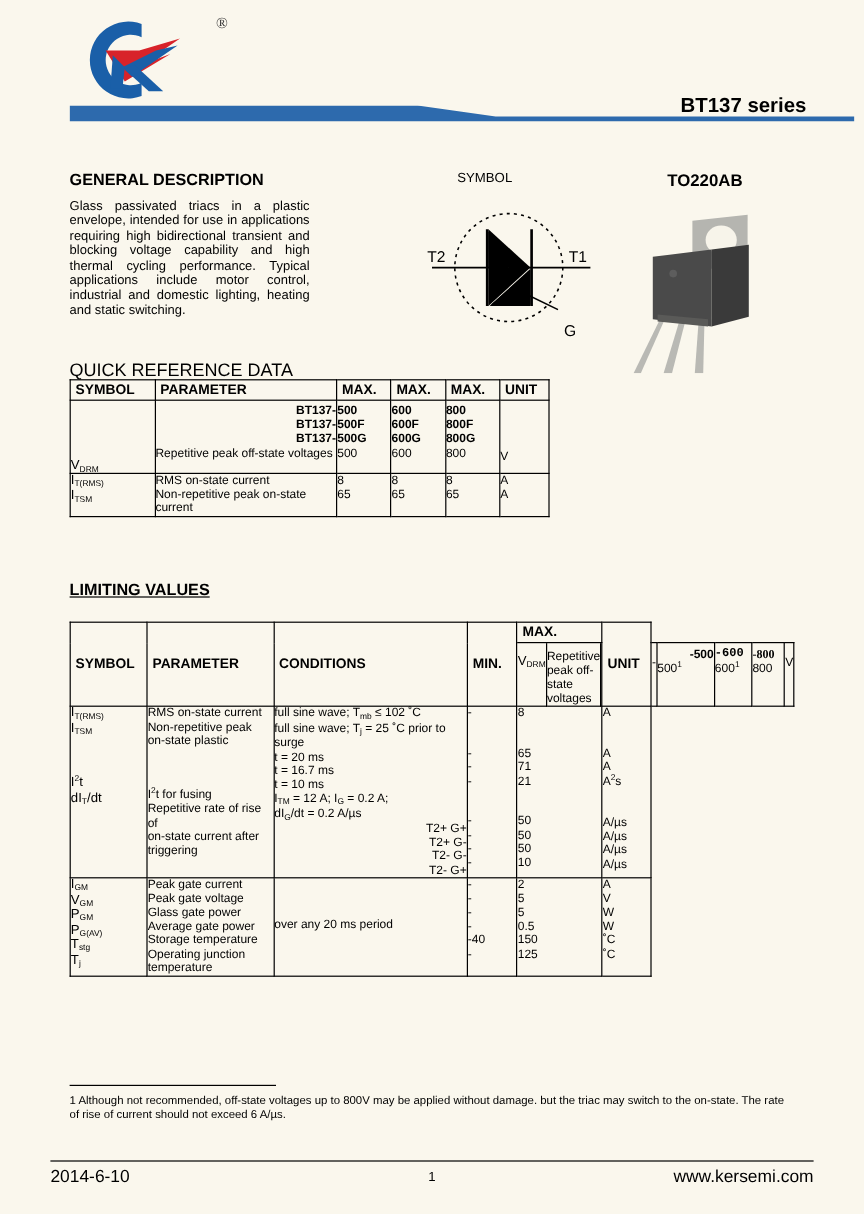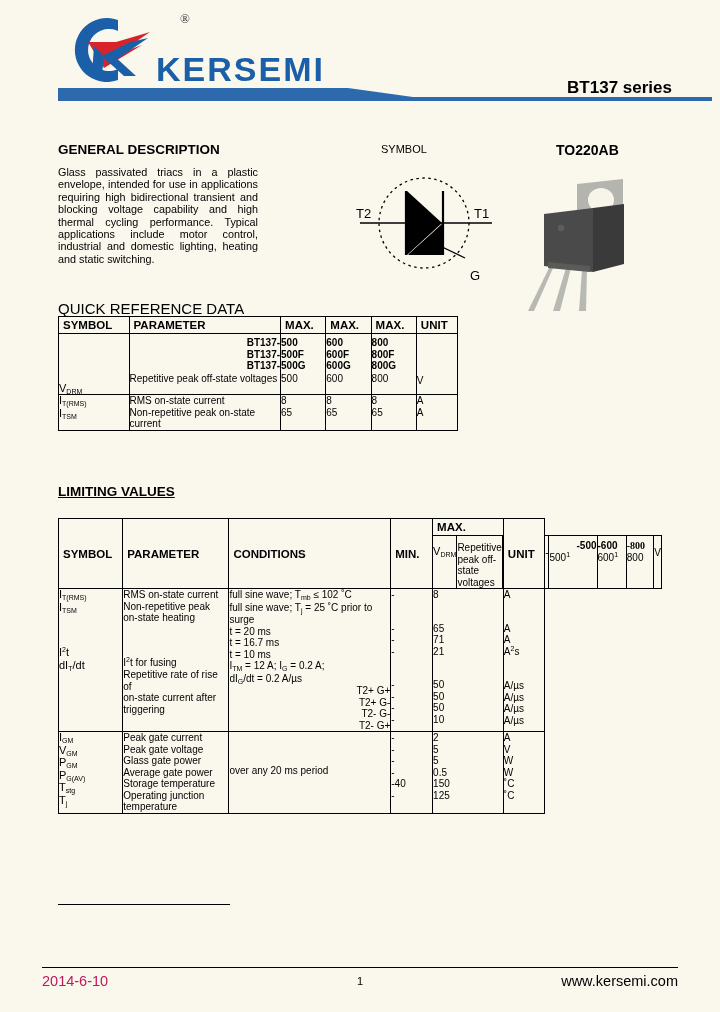--- a/index.html
+++ b/index.html
@@ -172,21 +172,21 @@
   .foot-rule {
     position: absolute;
     left: 42px; top: 967px;
     width: 636px;
     border-top: 1.6px solid #000;
   }
   .foot-left {
     position: absolute;
     left: 42px; top: 973px;
     font-size: 14.5px;
-    color: #be185d;
+    color: #000000;
   }
   .foot-center {
     position: absolute;
     left: 0; top: 975px;
     width: 720px;
     text-align: center;
     font-size: 11px;
     color: #000;
   }
   .foot-right {
@@ -205,21 +205,20 @@
 
     <div class="logo-wrap">
       <svg class="logo-mark" viewBox="0 0 92 76">
         <path d="M60 8 A32 32 0 1 0 60 68 L60 57 A21 21 0 1 1 60 19 Z" fill="#1a5fa8"></path>
         <path d="M30 30 L58 30 L92 20 L60 42 L84 33 L46 56 Z" fill="#d8232a"></path>
         <path d="M44 44 L72 30 L90 26 L52 52 Z" fill="#1a5fa8"></path>
         <path d="M36 34 L34 62 L44 62 L46 44 Z" fill="#1a5fa8"></path>
         <path d="M46 46 L66 64 L78 64 L54 42 Z" fill="#1a5fa8"></path>
       </svg>
       <span class="reg-mark">®</span>
-      <span class="logo-text">KERSEMI</span>
     </div>
 
     <svg class="banner" viewBox="0 0 654 14" preserveAspectRatio="none">
       <polygon points="0,0 290,0 355,9 654,9 654,13 0,13" fill="#2d6aad"></polygon>
     </svg>
 
     <div class="series-title">BT137 series</div>
 
   </div>
 
@@ -356,21 +355,21 @@
     <tr>
       <td class="cellpad" style="font-size:11px; padding-top:9px;">V<sub>DRM</sub></td>
       <td class="cellpad tight" style="padding-top:6px;">Repetitive peak off-state voltages</td>
       <td class="cellpad"></td>
       <td class="cellpad ctr" style="padding-top:11px;">-</td>
       <td class="cellpad ctr" style="width:42px;">
         <div class="bld tight" style="padding-top:4px;margin-left:27px;">-500</div>
         <div class="tight">500<sup>1</sup></div>
       </td>
       <td class="cellpad ctr" style="width:42px;">
-        <div class="bld tight" style="padding-top:4px;">-600</div>
+        <div class="bld tight" style="padding-top:4px;font-family:Liberation Mono, monospace;">-600</div>
         <div class="tight">600<sup>1</sup></div>
       </td>
       <td class="cellpad ctr" style="width:41px;">
         <div class="bld tight" style="padding-top:4px;font-family:Liberation Serif, serif;">-800</div>
         <div class="tight">800</div>
       </td>
       <td class="cellpad ctr" style="padding-top:11px;">V</td>
     </tr>
 
     <tr>
@@ -379,21 +378,21 @@
         <div class="tight">I<sub>TSM</sub></div>
         <div class="tight" style="height:11px;"></div>
         <div class="tight" style="height:11px;"></div>
         <div class="tight" style="height:11px;"></div>
         <div class="tight">I<sup>2</sup>t</div>
         <div class="tight">dI<sub>T</sub>/dt</div>
       </td>
       <td class="cellpad">
         <div class="tight">RMS on-state current</div>
         <div class="tight">Non-repetitive peak</div>
-        <div class="tight">on-state heating</div>
+        <div class="tight">on-state plastic</div>
         <div class="tight" style="height:11px;"></div>
         <div class="tight" style="height:11px;"></div>
         <div class="tight" style="height:11px;"></div>
         <div class="tight">I<sup>2</sup>t for fusing</div>
         <div class="tight">Repetitive rate of rise of</div>
         <div class="tight">on-state current after</div>
         <div class="tight">triggering</div>
       </td>
       <td class="cellpad">
         <div class="tight nowrapline">full sine wave; T<sub>mb</sub> ≤ 102 ˚C</div>
@@ -499,19 +498,20 @@
         <div class="tight">W</div>
         <div class="tight">W</div>
         <div class="tight">˚C</div>
         <div class="tight">˚C</div>
       </td>
     </tr>
   </tbody>
     </table>
 
   <div class="fn-rule"></div>
+  <div class="footnote">1 Although not recommended, off-state voltages up to 800V may be applied without damage. but the triac may switch to the on-state. The rate of rise of current should not exceed 6 A/µs.</div>
 
   <div class="foot-rule"></div>
   <div class="foot-left">2014-6-10</div>
   <div class="foot-center">1</div>
   <div class="foot-right">www.kersemi.com</div>
 
 </div>
 
 </body></html>

